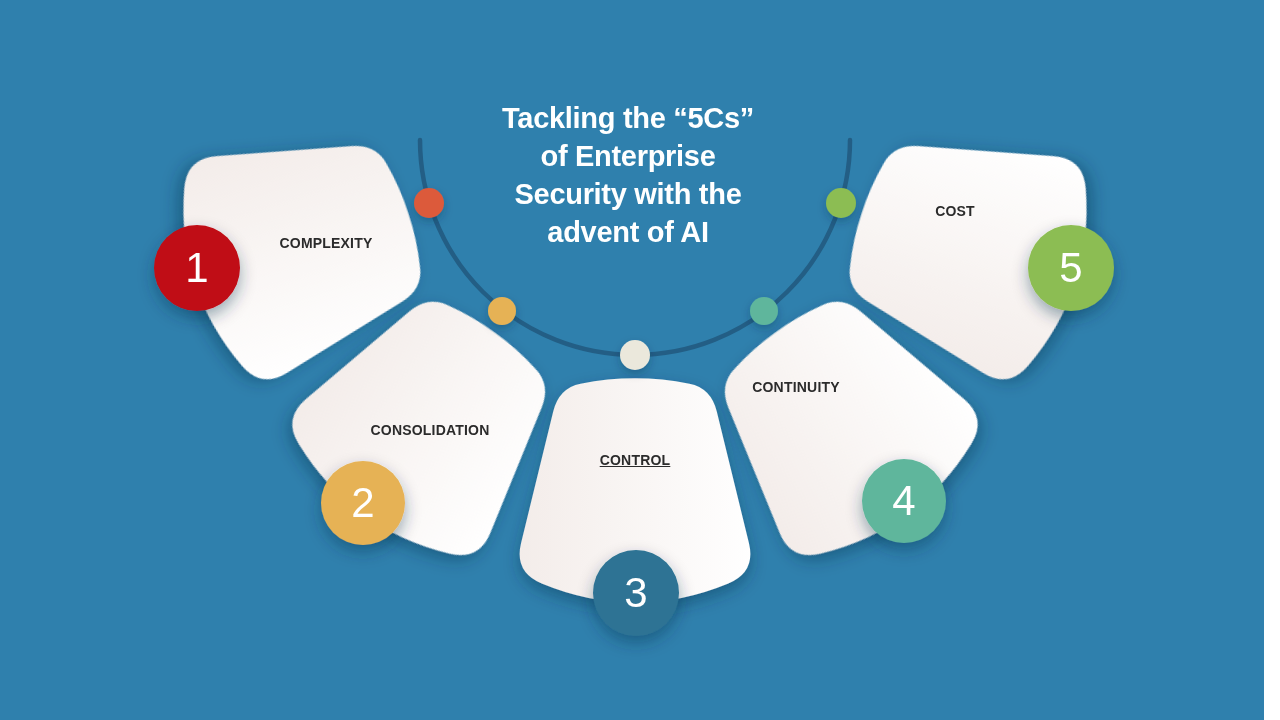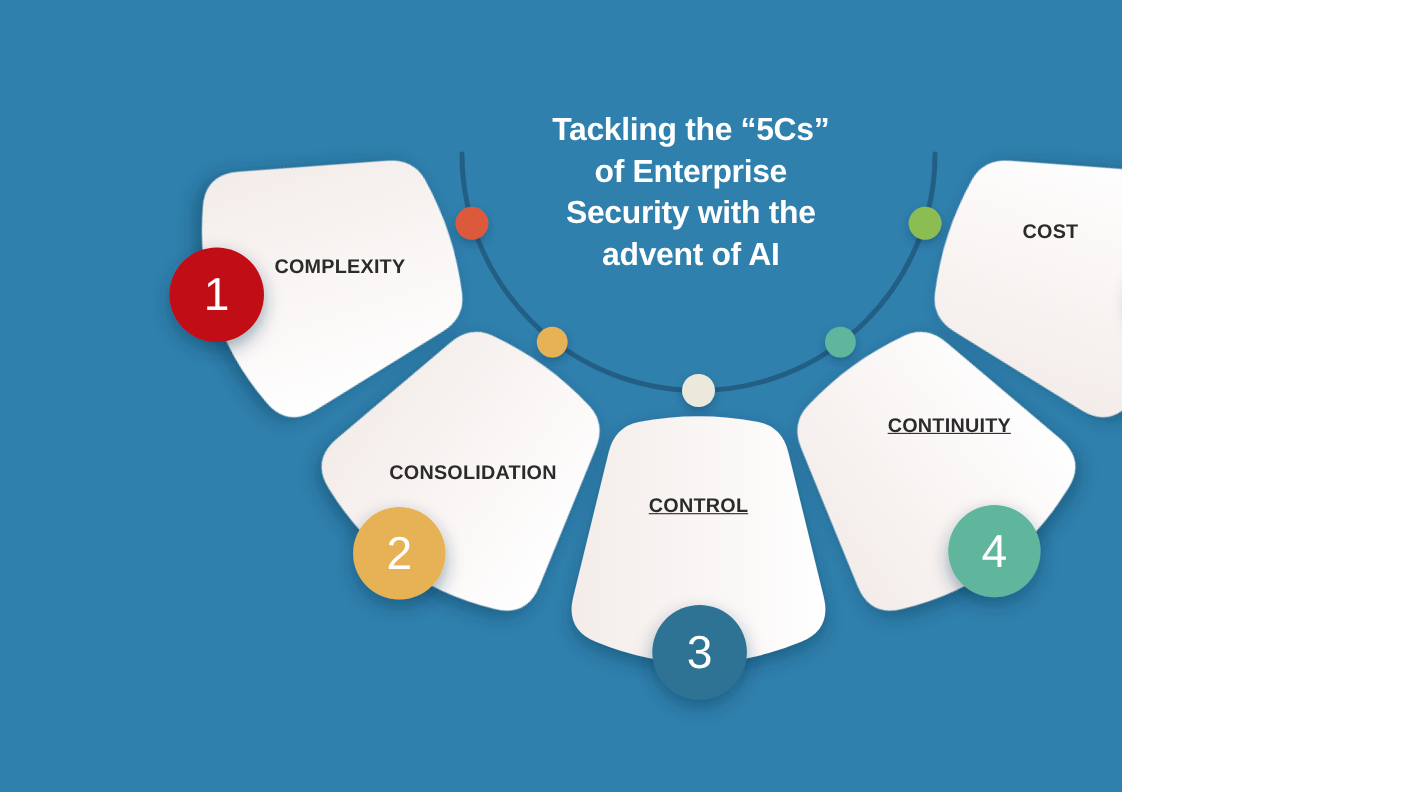--- a/index.html
+++ b/index.html
@@ -1,19 +1,19 @@
 <!DOCTYPE html>
 <html><head>
 <meta charset="utf-8">
 <style>
   html, body { margin: 0; padding: 0; }
   body { font-family: "Liberation Sans", "DejaVu Sans", sans-serif; }
   .canvas {
     position: relative;
-    width: 1020px;
+    width: 1264px;
     height: 720px;
     overflow: hidden;
     background: #2f80ad;
   }
   .canvas svg { position: absolute; inset: 0; display: block; }
   .overlay { position: absolute; inset: 0; pointer-events: none; }
   .slide-title {
     position: absolute;
     left: 628px;
     top: 99px;
@@ -24,29 +24,29 @@
     font-size: 29px;
     font-weight: bold;
     line-height: 38px;
     letter-spacing: -0.3px;
     white-space: pre-line;
   }
   .petal-label {
     position: absolute;
     transform: translate(-50%, -50%);
     color: #2b2b2b;
-    font-size: 18px;
+    font-size: 14px;
     font-weight: bold;
     letter-spacing: 0.2px;
     white-space: nowrap;
   }
-  .label-1 { left: 309px; top: 243px; }
+  .label-1 { left: 326px; top: 243px; }
   .label-2 { left: 430px; top: 430px; }
   .label-3 { left: 635px; top: 460px; text-decoration: underline; }
-  .label-4 { left: 863px; top: 387px; text-decoration: underline; }
+  .label-4 { left: 796px; top: 387px; }
   .label-5 { left: 955px; top: 211px; }
   .num {
     position: absolute;
     width: 86px;
     height: 86px;
     transform: translate(-50%, -50%);
     display: flex;
     align-items: center;
     justify-content: center;
     color: #ffffff;

